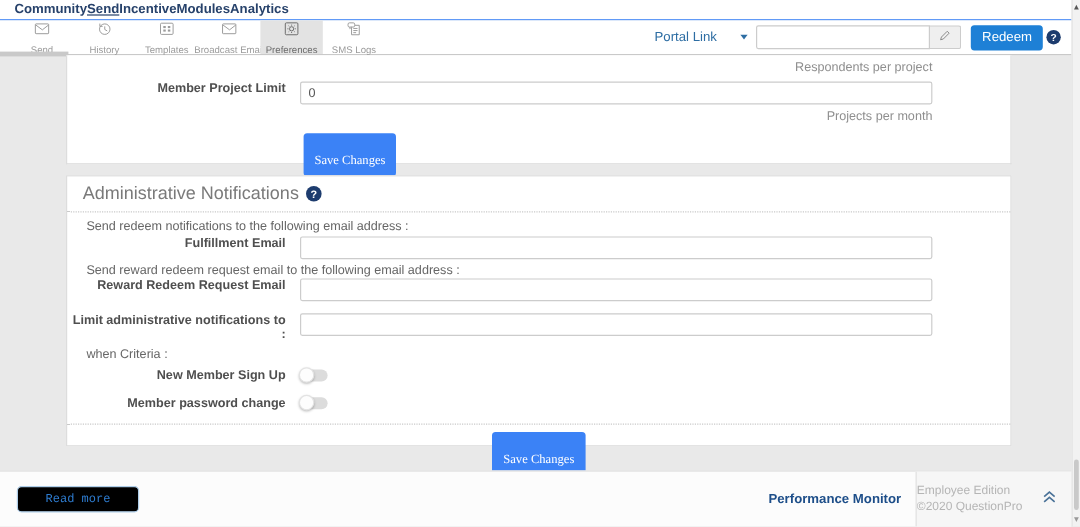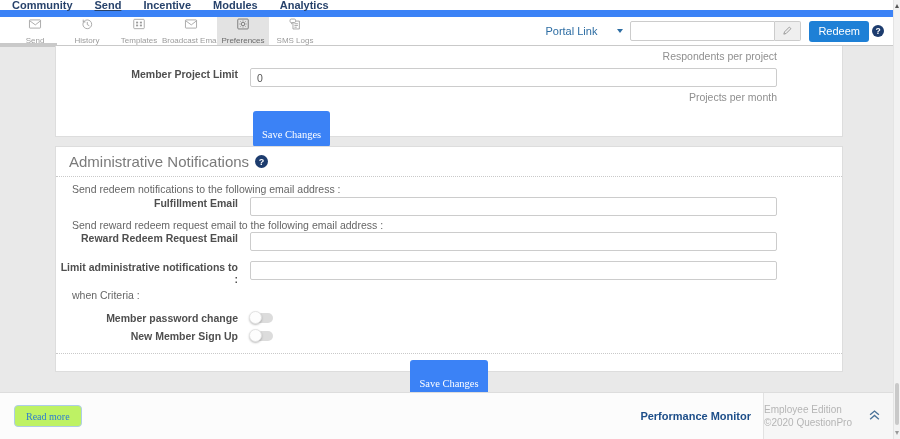--- a/index.html
+++ b/index.html
@@ -1,21 +1,21 @@
 <!DOCTYPE html>
 <html><head>
 <meta charset="utf-8">
 <style>
   * { margin:0; padding:0; box-sizing:border-box; }
   body { background:#e9e9e9; font-family:"Liberation Sans", sans-serif; }
   .page { position:relative; width:900px; height:439px; background:#e9e9e9; overflow:hidden; }
 
   
   .topnav { position:absolute; left:0; top:0; width:893px; height:17px; background:#fff;
-    border-bottom:7px solid #3b82f6; display:flex; align-items:center; padding-left:12px; gap:22px; }
+    border-bottom:1px solid #3b82f6; display:flex; align-items:center; padding-left:12px; }
   .nav-item { font-size:11px; font-weight:bold; color:#27426b; cursor:pointer; line-height:16px; }
   .nav-item.active { text-decoration:underline; }
 
   
   .toolbar { position:absolute; left:0; top:17px; width:893px; height:29px; background:#fff;
     border-bottom:1px solid #c9c9c9; display:flex; align-items:stretch; }
   .tool-tabs { display:flex; padding-left:9px; }
   .tool-tab { width:52px; display:flex; flex-direction:column; align-items:center; justify-content:center;
     gap:1px; cursor:pointer; color:#9b9b9b; }
   .tool-tab.active { background:#e3e3e3; color:#6b6b6b; }
@@ -70,22 +70,22 @@
     margin-left:12px; cursor:pointer; }
   .knob { position:absolute; left:-1px; top:-2px; width:13px; height:13px; background:#fdfdfd;
     border:1px solid #e3e3e3; border-radius:50%; box-shadow:0 1px 2px rgba(0,0,0,.25); }
   .dotted-sep { border-top:1px dotted #c9c9c9; margin-top:11px; }
   .card2 .btn-save { display:block; margin:6px auto 0 auto; }
 
   
   .footer { position:absolute; left:0; top:392px; width:893px; height:47px; background:#fcfcfc;
     border-top:1px solid #ddd; display:flex; align-items:center; }
   .faq-text { margin-left:33px; font-size:13px; color:#9aa0a6; }
-  .btn-readmore { margin-left:14px; background:#bef264; border:1px solid #aecde8; color:#2e7cd0; font-size:10px;
-    border-radius:4px; height:22px; padding:0 11px; cursor:pointer; font-family:Liberation Serif, serif; }
+  .btn-readmore { margin-left:14px; background:#000000; border:1px solid #aecde8; color:#2e7cd0; font-size:10px;
+    border-radius:4px; height:22px; padding:0 23px; cursor:pointer; font-family:Liberation Mono, monospace; }
   .pm-link { margin-left:auto; font-size:11px; font-weight:bold; color:#1d4e89; margin-right:12px; cursor:pointer; }
   .footer-right { height:100%; border-left:1px solid #e2e2e2; background:#f6f6f6; display:flex;
     align-items:center; padding:0 10px 0 0; gap:14px; }
   .edition { font-size:10px; color:#b5b5b5; line-height:1.35; }
   .chevron-btn { cursor:pointer; display:flex; align-items:center; }
 
   
   .vscroll { position:absolute; right:0; top:0; width:7px; height:439px; background:#f2f2f2;
     border-left:1px solid #e4e4e4; }
   .vs-arrow-up { position:absolute; top:4px; left:1px; width:0; height:0; border-left:2.5px solid transparent;
@@ -222,29 +222,29 @@
       <input class="form-input" type="text" value="" style="">
     </div>
 
     <div class="form-row r3">
       <label class="form-label">Limit administrative notifications to :</label>
       <input class="form-input" type="text" value="" style="">
     </div>
 
     <div class="body-text t3">when Criteria :</div>
 
+    <div class="toggle-row g1">
+      <label class="form-label">New Member Sign Up</label>
+      <div class="toggle">
+        <div class="knob"></div>
+      </div>
+    </div>
+
     <div class="toggle-row g2">
       <label class="form-label">Member password change</label>
-      <div class="toggle">
-        <div class="knob"></div>
-      </div>
-    </div>
-
-    <div class="toggle-row g1">
-      <label class="form-label">New Member Sign Up</label>
       <div class="toggle">
         <div class="knob"></div>
       </div>
     </div>
 
     <div class="dotted-sep"></div>
     <button class="btn-save">Save Changes</button>
   </div>
 
   <div class="footer">

